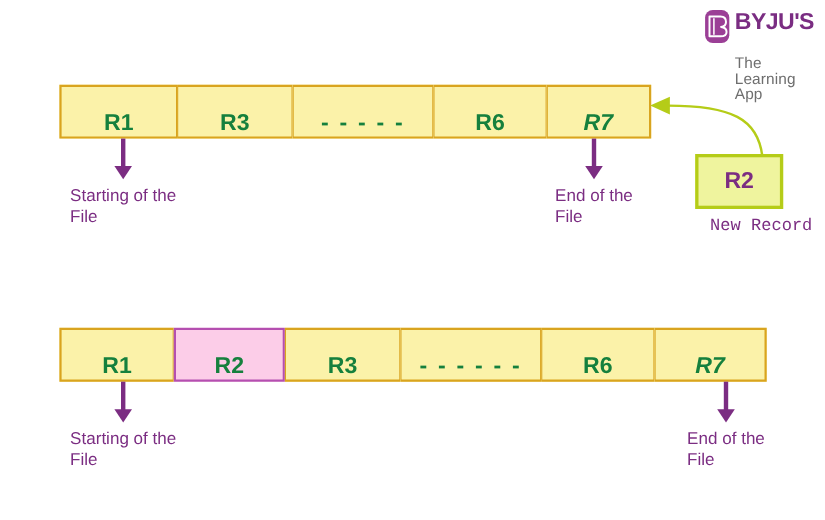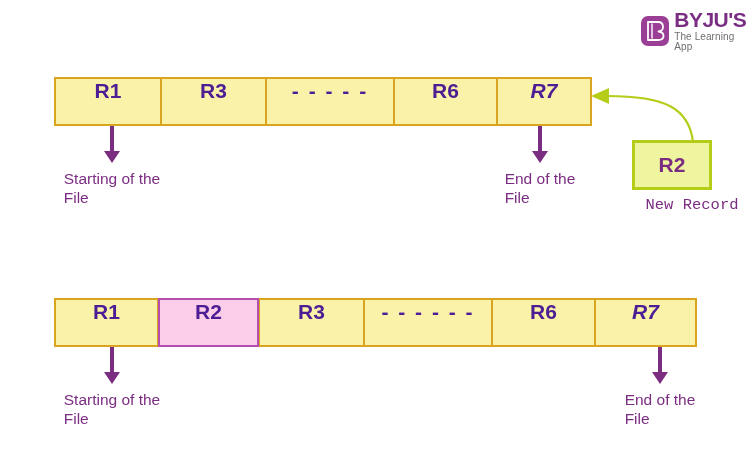--- a/index.html
+++ b/index.html
@@ -14,66 +14,66 @@
     overflow: hidden;
     position: relative;
   }
 
   
   .logo {
     position: absolute;
     top: 9px;
     left: 641px;
     display: flex;
-    align-items: center;
+    align-items: flex-start;
     gap: 5px;
   }
   .logo-mark {
     width: 30px;
     height: 30px;
     border-radius: 7px;
     background: #9b3f96;
     display: flex;
     align-items: center;
     justify-content: center;
   }
   .logo-mark svg { display: block; }
   .logo-text { display: flex; flex-direction: column; line-height: 1; }
   .logo-title {
     font-size: 21px;
     font-weight: bold;
     color: #7a2d82;
     letter-spacing: -0.5px;
   }
   .logo-sub {
-    font-size: 10px;
+    font-size: 14px;
     color: #6e6e6e;
-    margin-top: 2px;
+    margin-top: 20px;
     letter-spacing: 0.1px;
   }
 
   
   .record-row {
     position: absolute;
     display: flex;
     box-sizing: border-box;
   }
   .cell {
     box-sizing: border-box;
     background: #fbf2a9;
     border: 2px solid #d9a породы;
     border: 2px solid #d9a41f;
     border-right-width: 1px;
     border-left-width: 1px;
     display: flex;
-    align-items: flex-start;
+    align-items: flex-end;
     justify-content: center;
     font-size: 21px;
     font-weight: bold;
-    color: #4c1d95;
+    color: #15803d;
     height: 100%;
   }
   .cell:first-child { border-left-width: 2px; }
   .cell:last-child  { border-right-width: 2px; font-style: italic; }
   .cell.highlight {
     background: #fccde8;
     border: 2px solid #b44fb0;
   }
   .cell.dashes {
     font-size: 21px;

